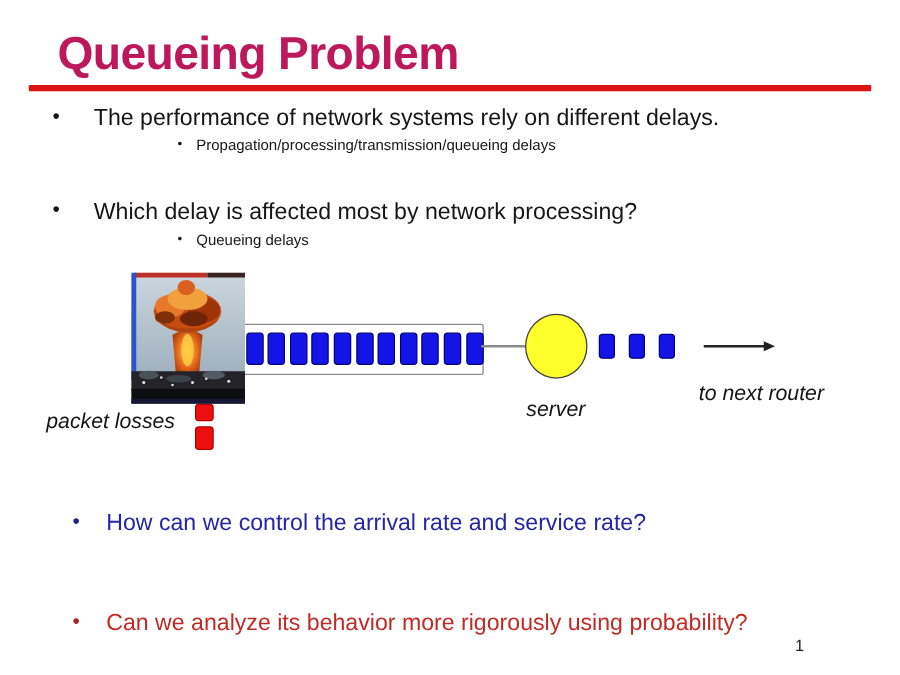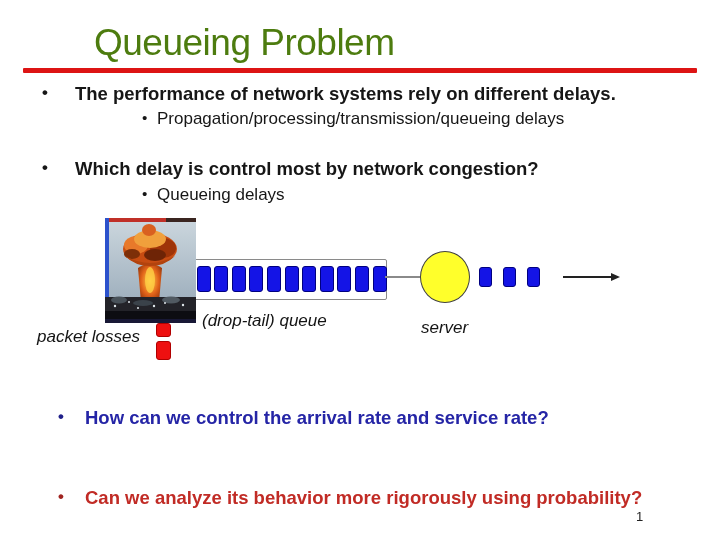--- a/index.html
+++ b/index.html
@@ -2,31 +2,31 @@
 <html><head>
 <meta charset="utf-8">
 <style>
   html,body{margin:0;padding:0;background:#e8e8e8;}
   #slide{
     position:relative;width:720px;height:540px;background:#ffffff;
     font-family:"Liberation Sans",sans-serif;overflow:hidden;
   }
   
   .title{
-    position:absolute;left:46px;top:22px;font-size:37px;font-weight:400;
-    color:#4d7c0f;letter-spacing:-0.5px;white-space:nowrap;margin-left:48px;
+    position:absolute;left:46px;top:22px;font-size:37px;font-weight:700;
+    color:#be185d;letter-spacing:-0.5px;white-space:nowrap;
   }
   .title-rule{
     position:absolute;left:23px;top:68px;width:674px;height:5px;
     background:#dd1414;border-radius:1px;
   }
   
   .line{position:absolute;white-space:nowrap;color:#161616;}
-  .lv1{font-size:18.5px;font-weight:bold;}
-  .lv2{font-size:17px;}
+  .lv1{font-size:18.5px;}
+  .lv2{font-size:12px;}
   .lv1::before,.lv2::before{
     content:"\2022";position:absolute;font-size:0.9em;
   }
   .lv1{left:42px;padding-left:33px;}
   .lv1::before{left:0;}
   .lv2{left:142px;padding-left:15px;}
   .lv2::before{left:0;}
   .b1{top:83px;} .b2{top:109px;} .b3{top:158px;} .b4{top:185px;}
   .q1{top:381px;} .q2{top:407px;} .q3{top:461px;} .q4{top:487px;text-align:center;}
   .blue-q{color:#2525a6;} .blue-q::before{color:#20208a;}
@@ -68,21 +68,21 @@
 </head>
 <body>
 
 <div id="slide">
 
   <div class="title">Queueing Problem</div>
   <div class="title-rule"></div>
 
   <div class="line lv1 b1">The performance of network systems rely on different delays.</div>
   <div class="line lv2 b2">Propagation/processing/transmission/queueing delays</div>
-  <div class="line lv1 b3">Which delay is control most by network congestion?</div>
+  <div class="line lv1 b3">Which delay is affected most by network processing?</div>
   <div class="line lv2 b4">Queueing delays</div>
 
   <div class="queue-rect">
       <div class="packet" style="left: 5.5px; top: 6px; width: 12px; height: 24px;"></div>
       <div class="packet" style="left: 23.1px; top: 6px; width: 12px; height: 24px;"></div>
       <div class="packet" style="left: 40.7px; top: 6px; width: 12px; height: 24px;"></div>
       <div class="packet" style="left: 58.3px; top: 6px; width: 12px; height: 24px;"></div>
       <div class="packet" style="left: 75.9px; top: 6px; width: 12px; height: 24px;"></div>
       <div class="packet" style="left: 93.5px; top: 6px; width: 12px; height: 24px;"></div>
       <div class="packet" style="left: 111.1px; top: 6px; width: 12px; height: 24px;"></div>
@@ -141,21 +141,21 @@
     <circle cx="10" cy="88" r="1.2" fill="#dfe6ea"></circle>
       <circle cx="24" cy="84" r="1" fill="#dfe6ea"></circle>
     <circle cx="49" cy="88" r="1.2" fill="#dfe6ea"></circle>
       <circle cx="60" cy="85" r="1" fill="#dfe6ea"></circle>
     <circle cx="78" cy="87" r="1.2" fill="#dfe6ea"></circle>
       <circle cx="33" cy="90" r="1" fill="#dfe6ea"></circle>
     <rect x="0" y="93" width="91" height="12" fill="#0d0d12"></rect>
     <rect x="0" y="101" width="91" height="4" fill="#181836"></rect>
   </svg>
 
-  <div class="diag-label lab-queue">(drop-tail) queue</div>
   <div class="diag-label lab-server">server</div>
+  <div class="diag-label lab-router">to next router</div>
   <div class="diag-label lab-losses">packet losses</div>
 
   <div class="line lv1 bot blue-q q2">How can we control the arrival rate and service rate?</div>
   <div class="line lv1 bot red-q q4">Can we analyze its behavior more rigorously using probability?</div>
 
   <div class="page-num">1</div>
 </div>
 
 </body></html>

